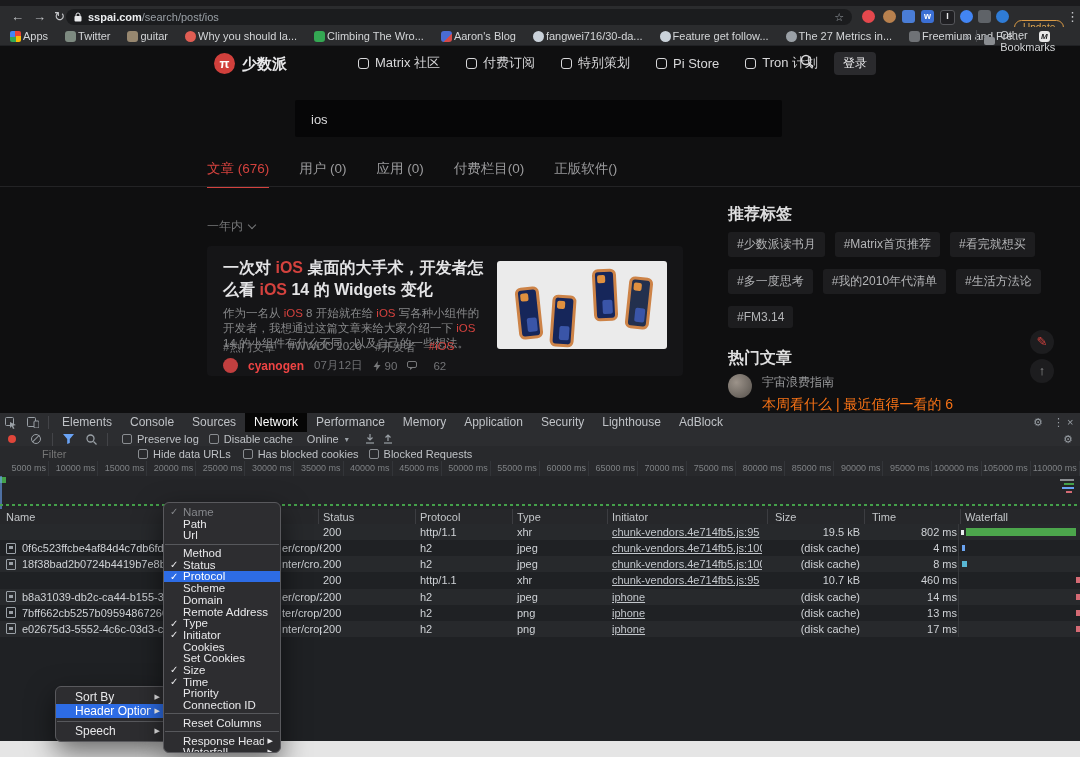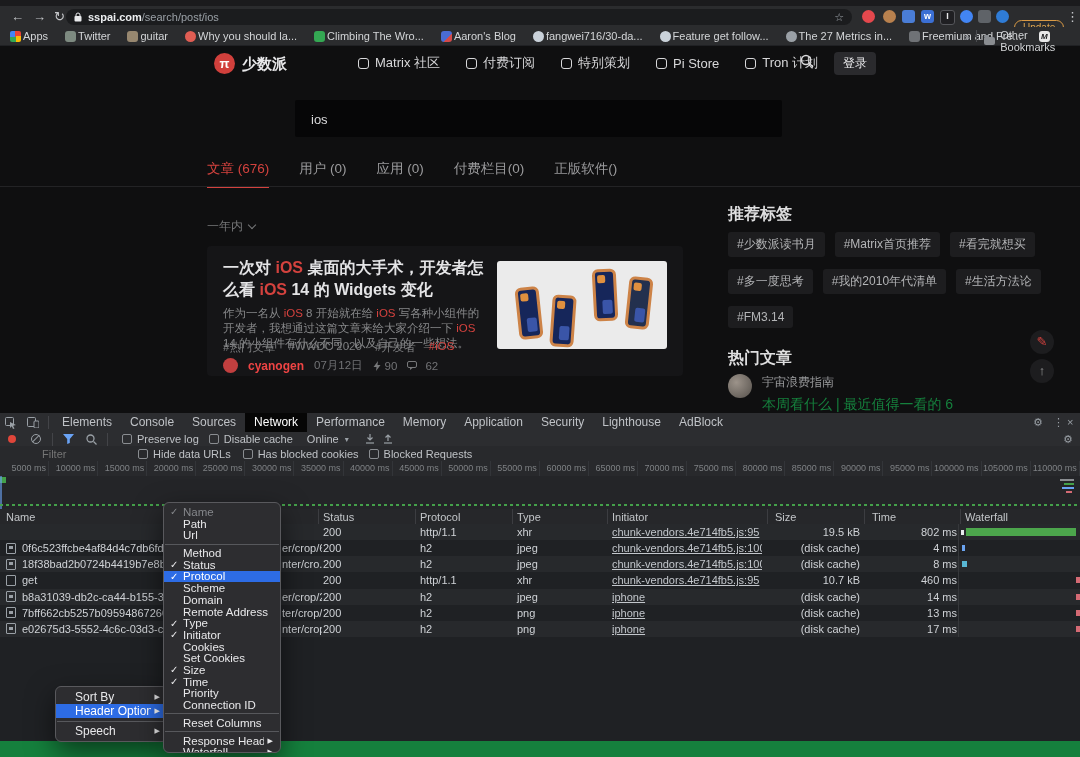--- a/index.html
+++ b/index.html
@@ -69,25 +69,25 @@
   .phone::after{content:"";position:absolute;right:2px;bottom:4px;width:10px;height:14px;background:#3a55a8;border-radius:2px;}
   .thumb2{left:290px;top:13px;width:170px;height:25px;background:#0a0f1f;}
   .folder-big{position:absolute;left:80px;top:4px;width:18px;height:13px;background:#e09a4a;border-radius:2px;}
   .folder-big::before{content:"";position:absolute;left:0;top:-3px;width:8px;height:3px;background:#e09a4a;border-radius:2px 2px 0 0;}
   .sideh{color:#dededf;font-size:16px;font-weight:bold;}
   .tagwrap{left:728px;top:186px;width:345px;display:flex;flex-wrap:wrap;gap:12px 10px;}
   .tagpill{background:#1d1d1f;color:#b4b5b7;font-size:12px;border-radius:3px;padding:4px 9px;white-space:nowrap;}
   .hotitem{left:728px;top:328px;display:flex;gap:10px;}
   .avatar-md{width:24px;height:24px;border-radius:50%;background:radial-gradient(circle at 35% 35%,#9c938a,#55504b);flex:0 0 auto;}
   .hotauthor{color:#98999b;font-size:12px;}
-  .hotpost{color:#15803d;font-size:14px;margin-top:5px;}
+  .hotpost{color:#f97316;font-size:14px;margin-top:5px;}
   .fab{width:24px;height:24px;border-radius:50%;background:#1d1d1f;text-align:center;line-height:24px;}
 
   
-  .devtools{left:0;top:413px;width:1080px;height:344px;background:#15803d;}
+  .devtools{left:0;top:413px;width:1080px;height:344px;background:#e5e5e5;}
   .dtabbar{left:0;top:0;width:1080px;height:19px;background:#2c2d30;border-bottom:1px solid #3a3b3f;display:flex;align-items:center;}
   .dtab{color:#bfc2c6;font-size:12px;padding:0 9px;height:19px;line-height:19px;white-space:nowrap;}
   .dtab.selected{background:#060606;color:#fff;}
   .dticon{color:#9aa0a6;font-size:11px;padding:0 5px;}
   .vsep{width:1px;height:13px;background:#434448;margin:0 4px;}
   .dtoolbar{left:0;top:19px;width:1080px;height:14px;background:#2c2d30;border-bottom:1px solid #3a3b3f;display:flex;align-items:center;font-size:11px;color:#bfc2c6;}
   .recdot{width:8px;height:8px;border-radius:50%;background:#e0463a;margin:0 8px;}
   .clearic{width:8px;height:8px;border-radius:50%;border:1.3px solid #9aa0a6;position:relative;margin:0 7px;}
   .clearic::before{content:"";position:absolute;left:-1px;top:3px;width:10px;height:1.3px;background:#9aa0a6;transform:rotate(-45deg);}
   .cbx{width:8px;height:8px;border:1px solid #8a8d91;border-radius:2px;margin:0 5px 0 10px;}
@@ -316,21 +316,21 @@
       <div class="abs ameta">
         <span class="avatar-sm"></span>
         <span class="aname">cyanogen</span>
         <span>07月12日</span>
         <span class="flex" style="gap:4px;">
           <svg width="8" height="10" viewBox="0 0 8 10">
               <path d="M5 0 L0.5 6 H3.5 L3 10 L7.5 4 H4.5 Z" fill="#77787a"></path>
             </svg>
           <em style="font-style:normal;">90</em>
         </span>
-        <span class="flex" style="gap:8px;">
+        <span class="flex" style="gap:16px;">
           <svg width="10" height="9" viewBox="0 0 10 9">
               <rect x="0.5" y="0.5" width="9" height="6" rx="1.5" stroke="#77787a" fill="none"></rect>
               <path d="M3 7 L3 9 L5.5 7" fill="#77787a"></path>
             </svg>
           <em style="font-style:normal;">62</em>
         </span>
       </div>
       <div class="abs thumb1">
         <div class="phone" style="left:20px;top:26px;transform:rotate(-6deg);"></div>
         <div class="phone" style="left:54px;top:34px;transform:rotate(4deg);"></div>
@@ -532,24 +532,20 @@
           <span class="cell c-tail">nter/cro...</span>
           <span class="cell c-status">200</span>
           <span class="cell c-proto">h2</span>
           <span class="cell c-type">jpeg</span>
           <span class="cell c-init"><em class="lnk" style="font-style:normal;">chunk-vendors.4e714fb5.js:100</em></span>
           <span class="cell c-size">(disk cache)</span>
           <span class="cell c-time">8 ms</span>
         </div>
 
         <div class="row icon-doc wf-right">
-          <span class="cell c-name">
-            <i class="ficon"></i>
-            <em style="font-style:normal;">get</em>
-          </span>
           <span class="cell c-tail"></span>
           <span class="cell c-status">200</span>
           <span class="cell c-proto">http/1.1</span>
           <span class="cell c-type">xhr</span>
           <span class="cell c-init"><em class="lnk" style="font-style:normal;">chunk-vendors.4e714fb5.js:95</em></span>
           <span class="cell c-size">10.7 kB</span>
           <span class="cell c-time">460 ms</span>
         </div>
 
         <div class="row icon-img wf-right">

